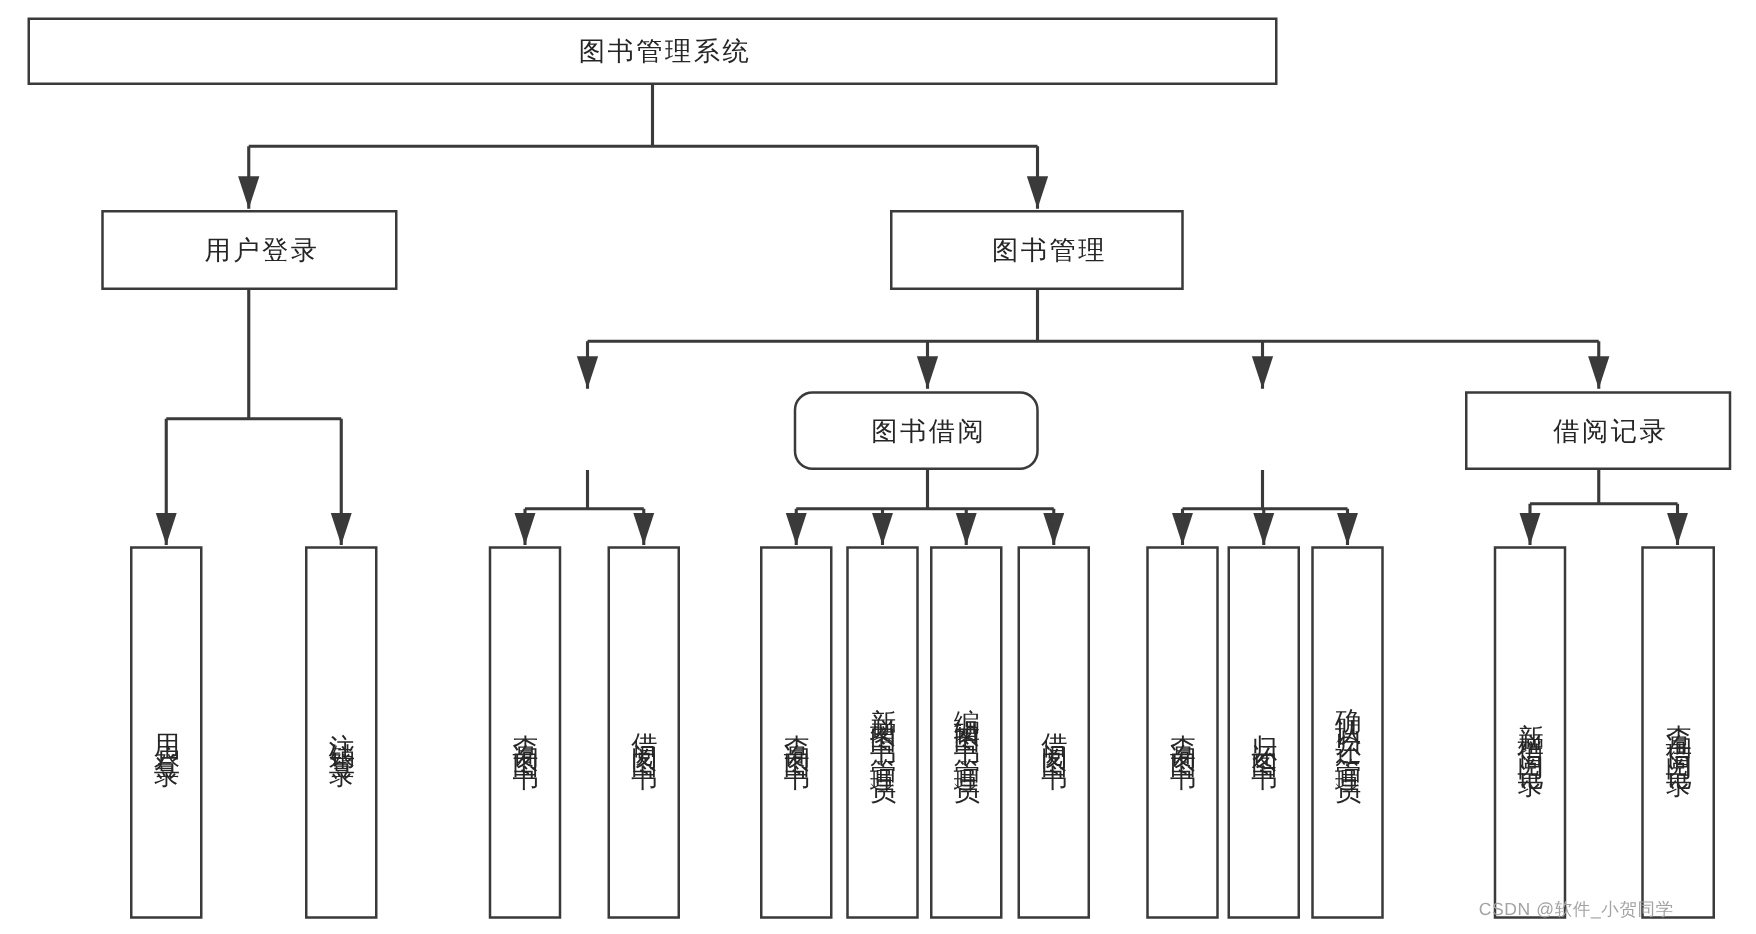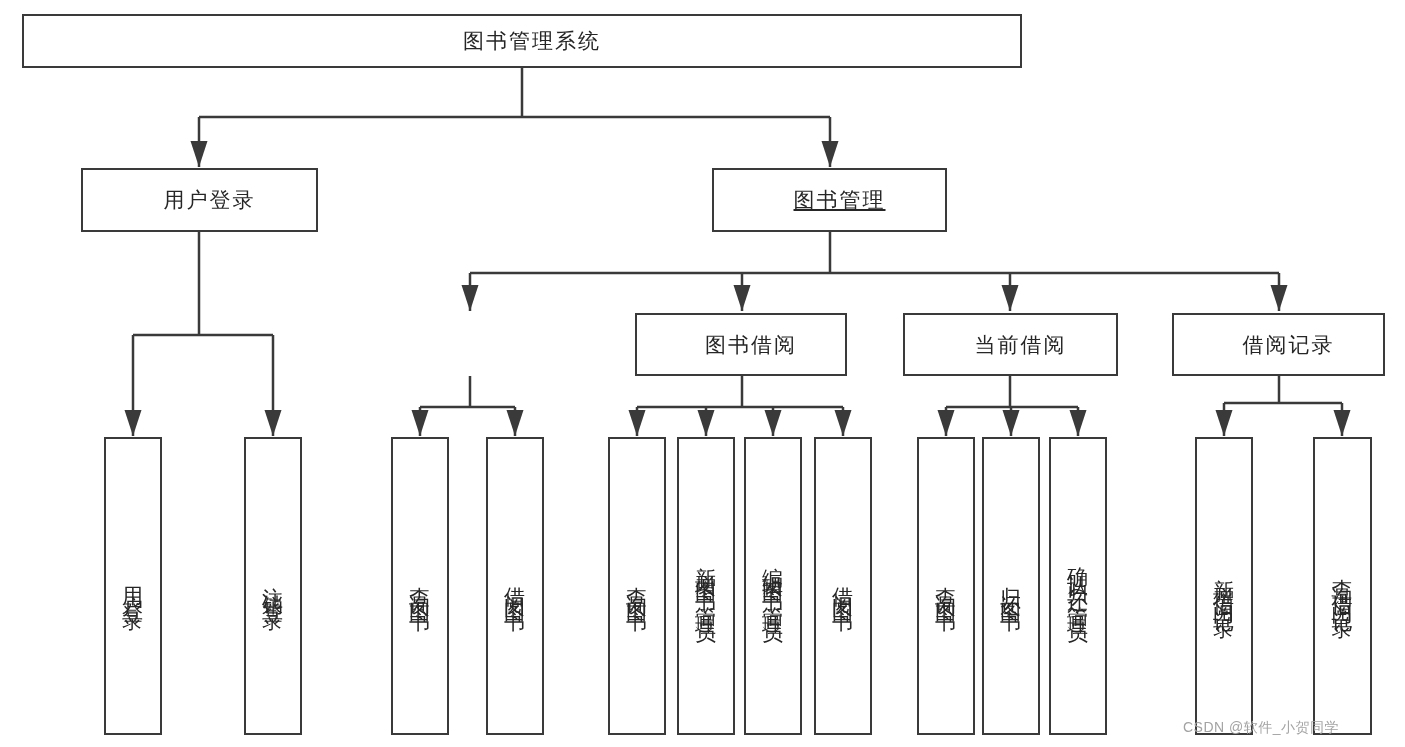--- a/index.html
+++ b/index.html
@@ -72,24 +72,23 @@
     <line x1="1078" y1="407" x2="1078" y2="436" marker-end="url(#arrow)"></line>
 
     <path d="M1279,376 V403 M1224,403 H1342"></path>
     <line x1="1224" y1="403" x2="1224" y2="436" marker-end="url(#arrow)"></line>
     <line x1="1342" y1="403" x2="1342" y2="436" marker-end="url(#arrow)"></line>
   </svg>
 
   <div class="box hbox" style="left:22px;top:14px;width:1000px;height:54px;">图书管理系统</div>
 
   <div class="box hbox" style="left:81px;top:168px;width:237px;height:64px;">用户登录</div>
-  <div class="box hbox" style="left:712px;top:168px;width:235px;height:64px;text-decoration:underline;">图书管理</div>
+  <div class="box hbox" style="left:712px;top:168px;width:235px;height:64px;">图书管理</div>
 
-  <div class="box hbox" style="left:635px;top:313px;width:212px;height:63px;">图书借阅</div>
-  <div class="box hbox" style="left:903px;top:313px;width:215px;height:63px;">当前借阅</div>
+  <div class="box hbox" style="left:635px;top:313px;width:196px;height:63px;border-radius:15px;">图书借阅</div>
   <div class="box hbox" style="left:1172px;top:313px;width:213px;height:63px;">借阅记录</div>
 
   <div class="box vbox" style="left:104px;top:437px;width:58px;height:298px;">用户登录</div>
   <div class="box vbox" style="left:244px;top:437px;width:58px;height:298px;">注销登录</div>
 
   <div class="box vbox" style="left:391px;top:437px;width:58px;height:298px;">查询图书</div>
   <div class="box vbox" style="left:486px;top:437px;width:58px;height:298px;">借阅图书</div>
 
   <div class="box vbox" style="left:608px;top:437px;width:58px;height:298px;">查询图书</div>
   <div class="box vbox" style="left:677px;top:437px;width:58px;height:298px;">新增图书（管理员）</div>

